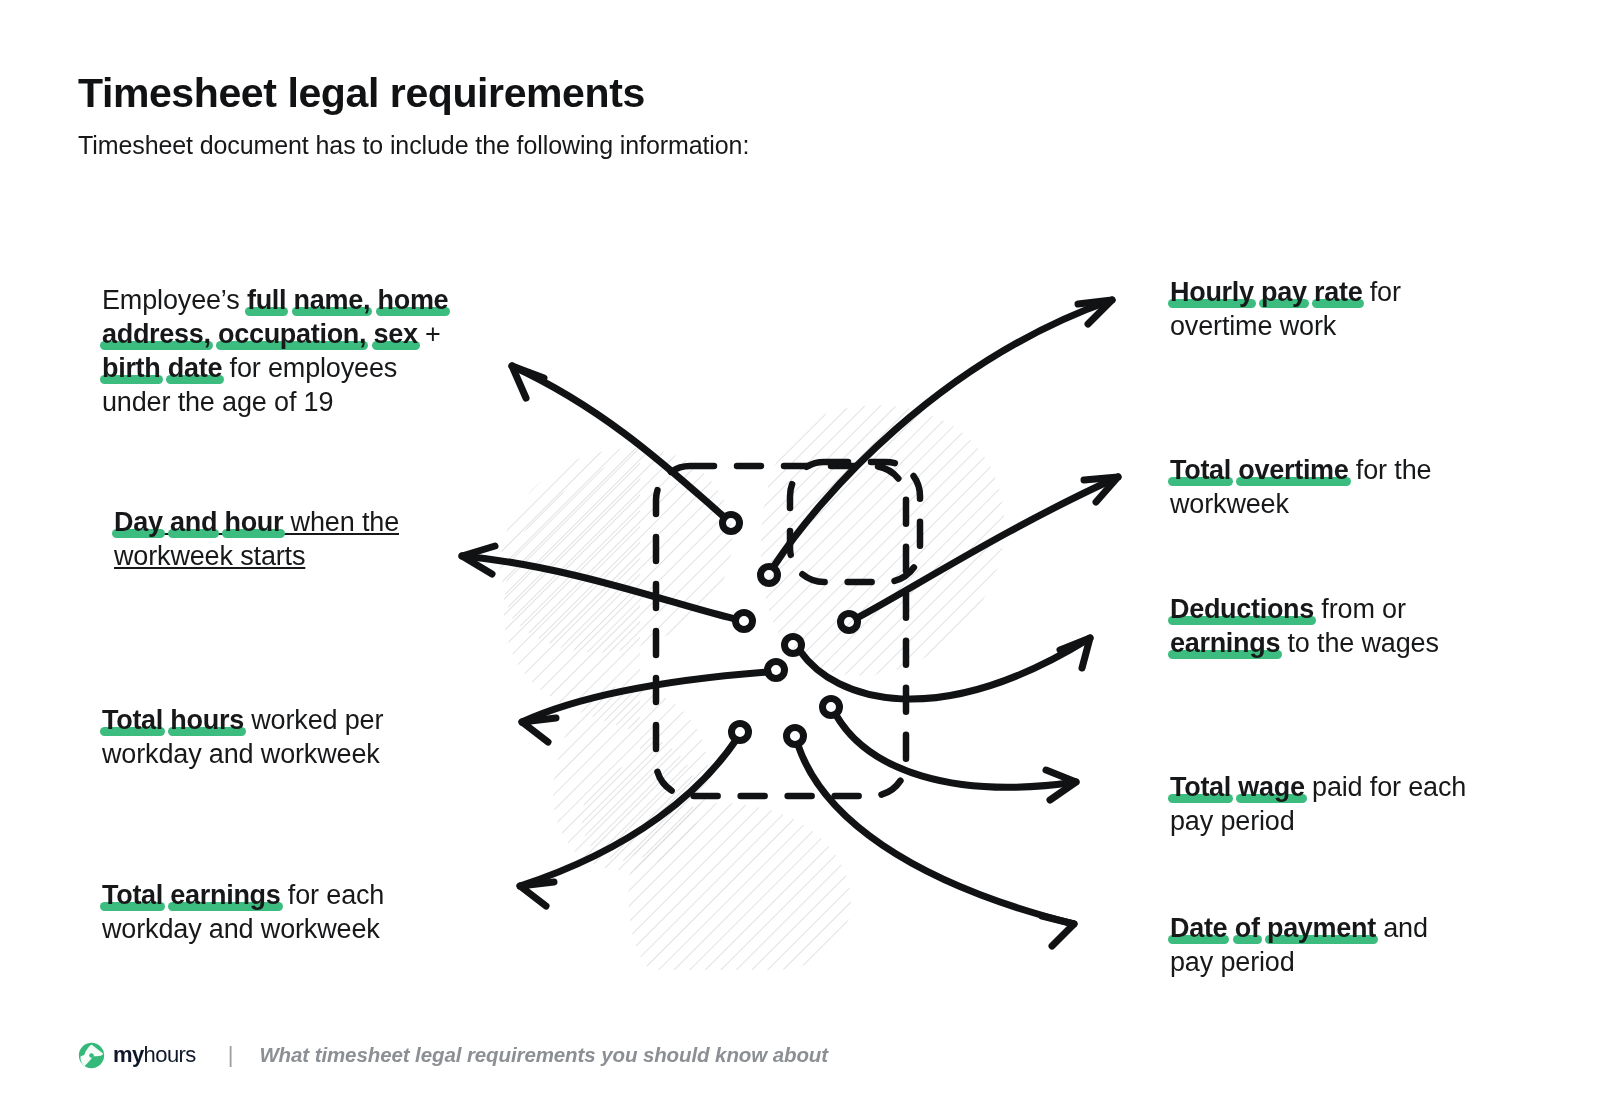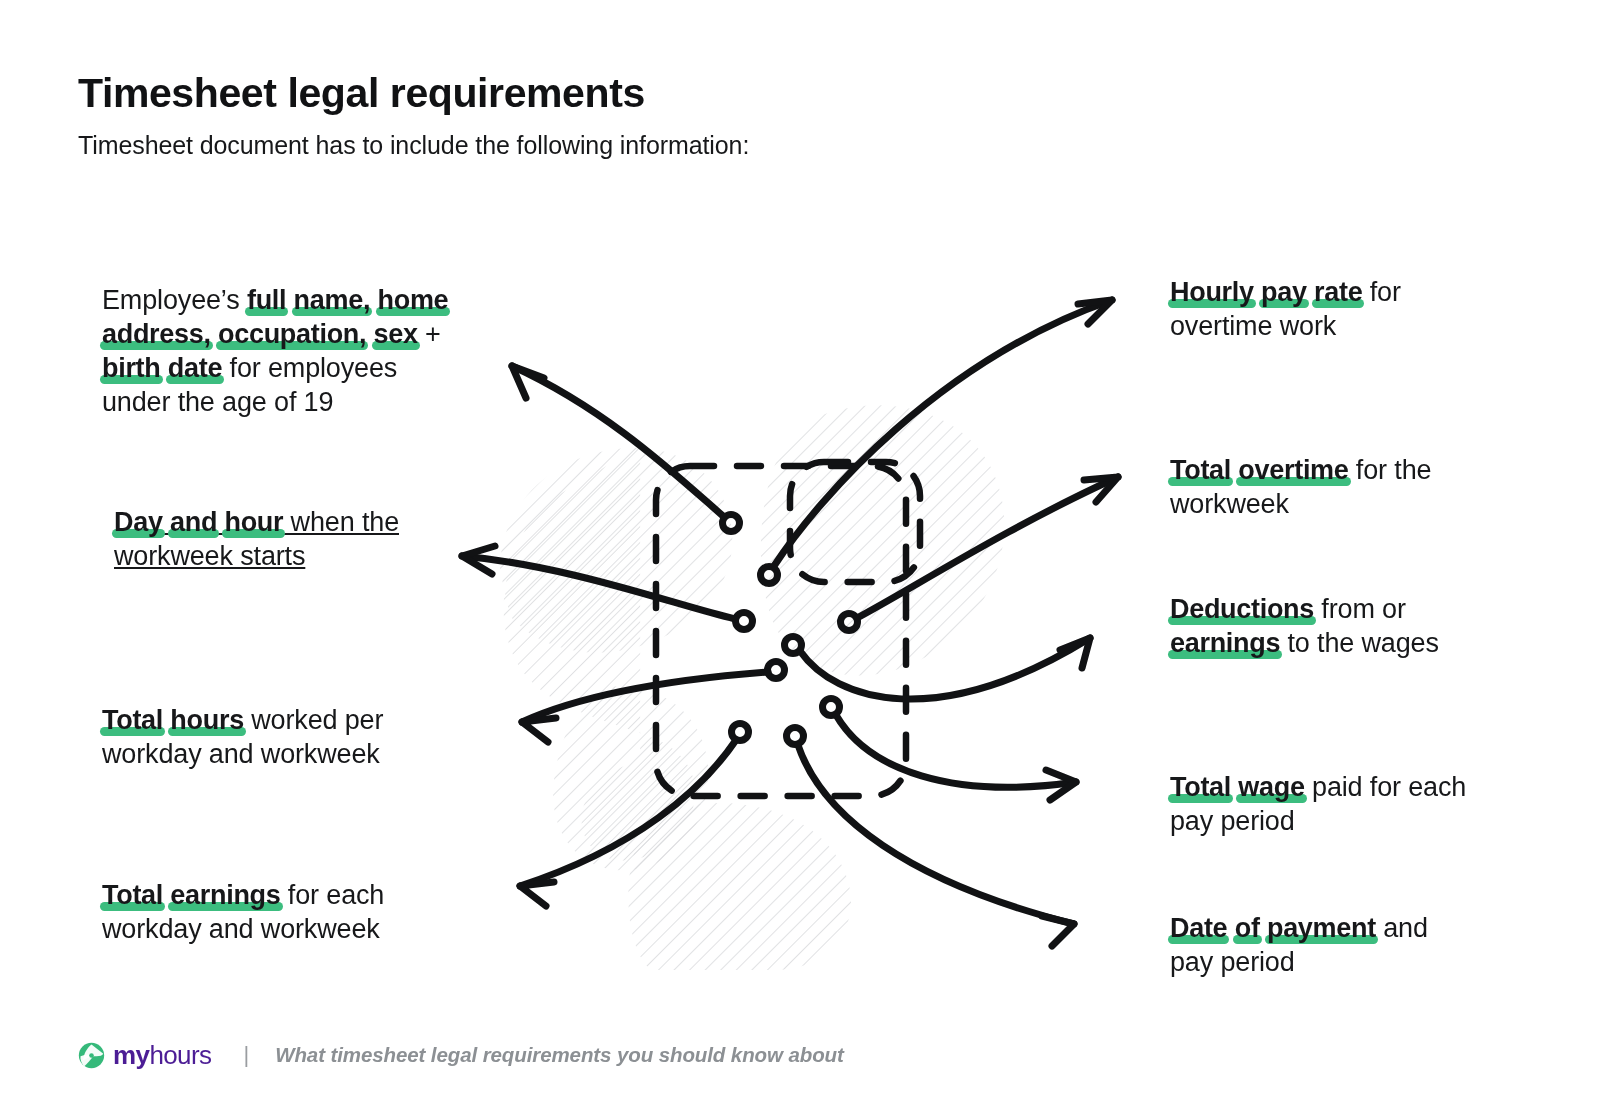--- a/index.html
+++ b/index.html
@@ -84,24 +84,24 @@
     position: absolute;
     left: 78px;
     top: 1032px;
     display: flex;
     align-items: center;
     height: 46px;
   }
   #brand { display: flex; align-items: center; }
   #brand-mark { width: 27px; height: 27px; display: block; }
   #brand-text {
-    font-size: 26px;
+    font-size: 22px;
     margin-left: 8px;
     letter-spacing: -0.6px;
-    color: #4c1d95;
+    color: #0f172a;
   }
   #brand-text .b { font-weight: bold; }
   #footer-sep {
     color: #9a9da1;
     font-size: 22px;
     margin: 0 26px 0 32px;
   }
   #footer-caption {
     font-size: 20.5px;
     font-weight: bold;

